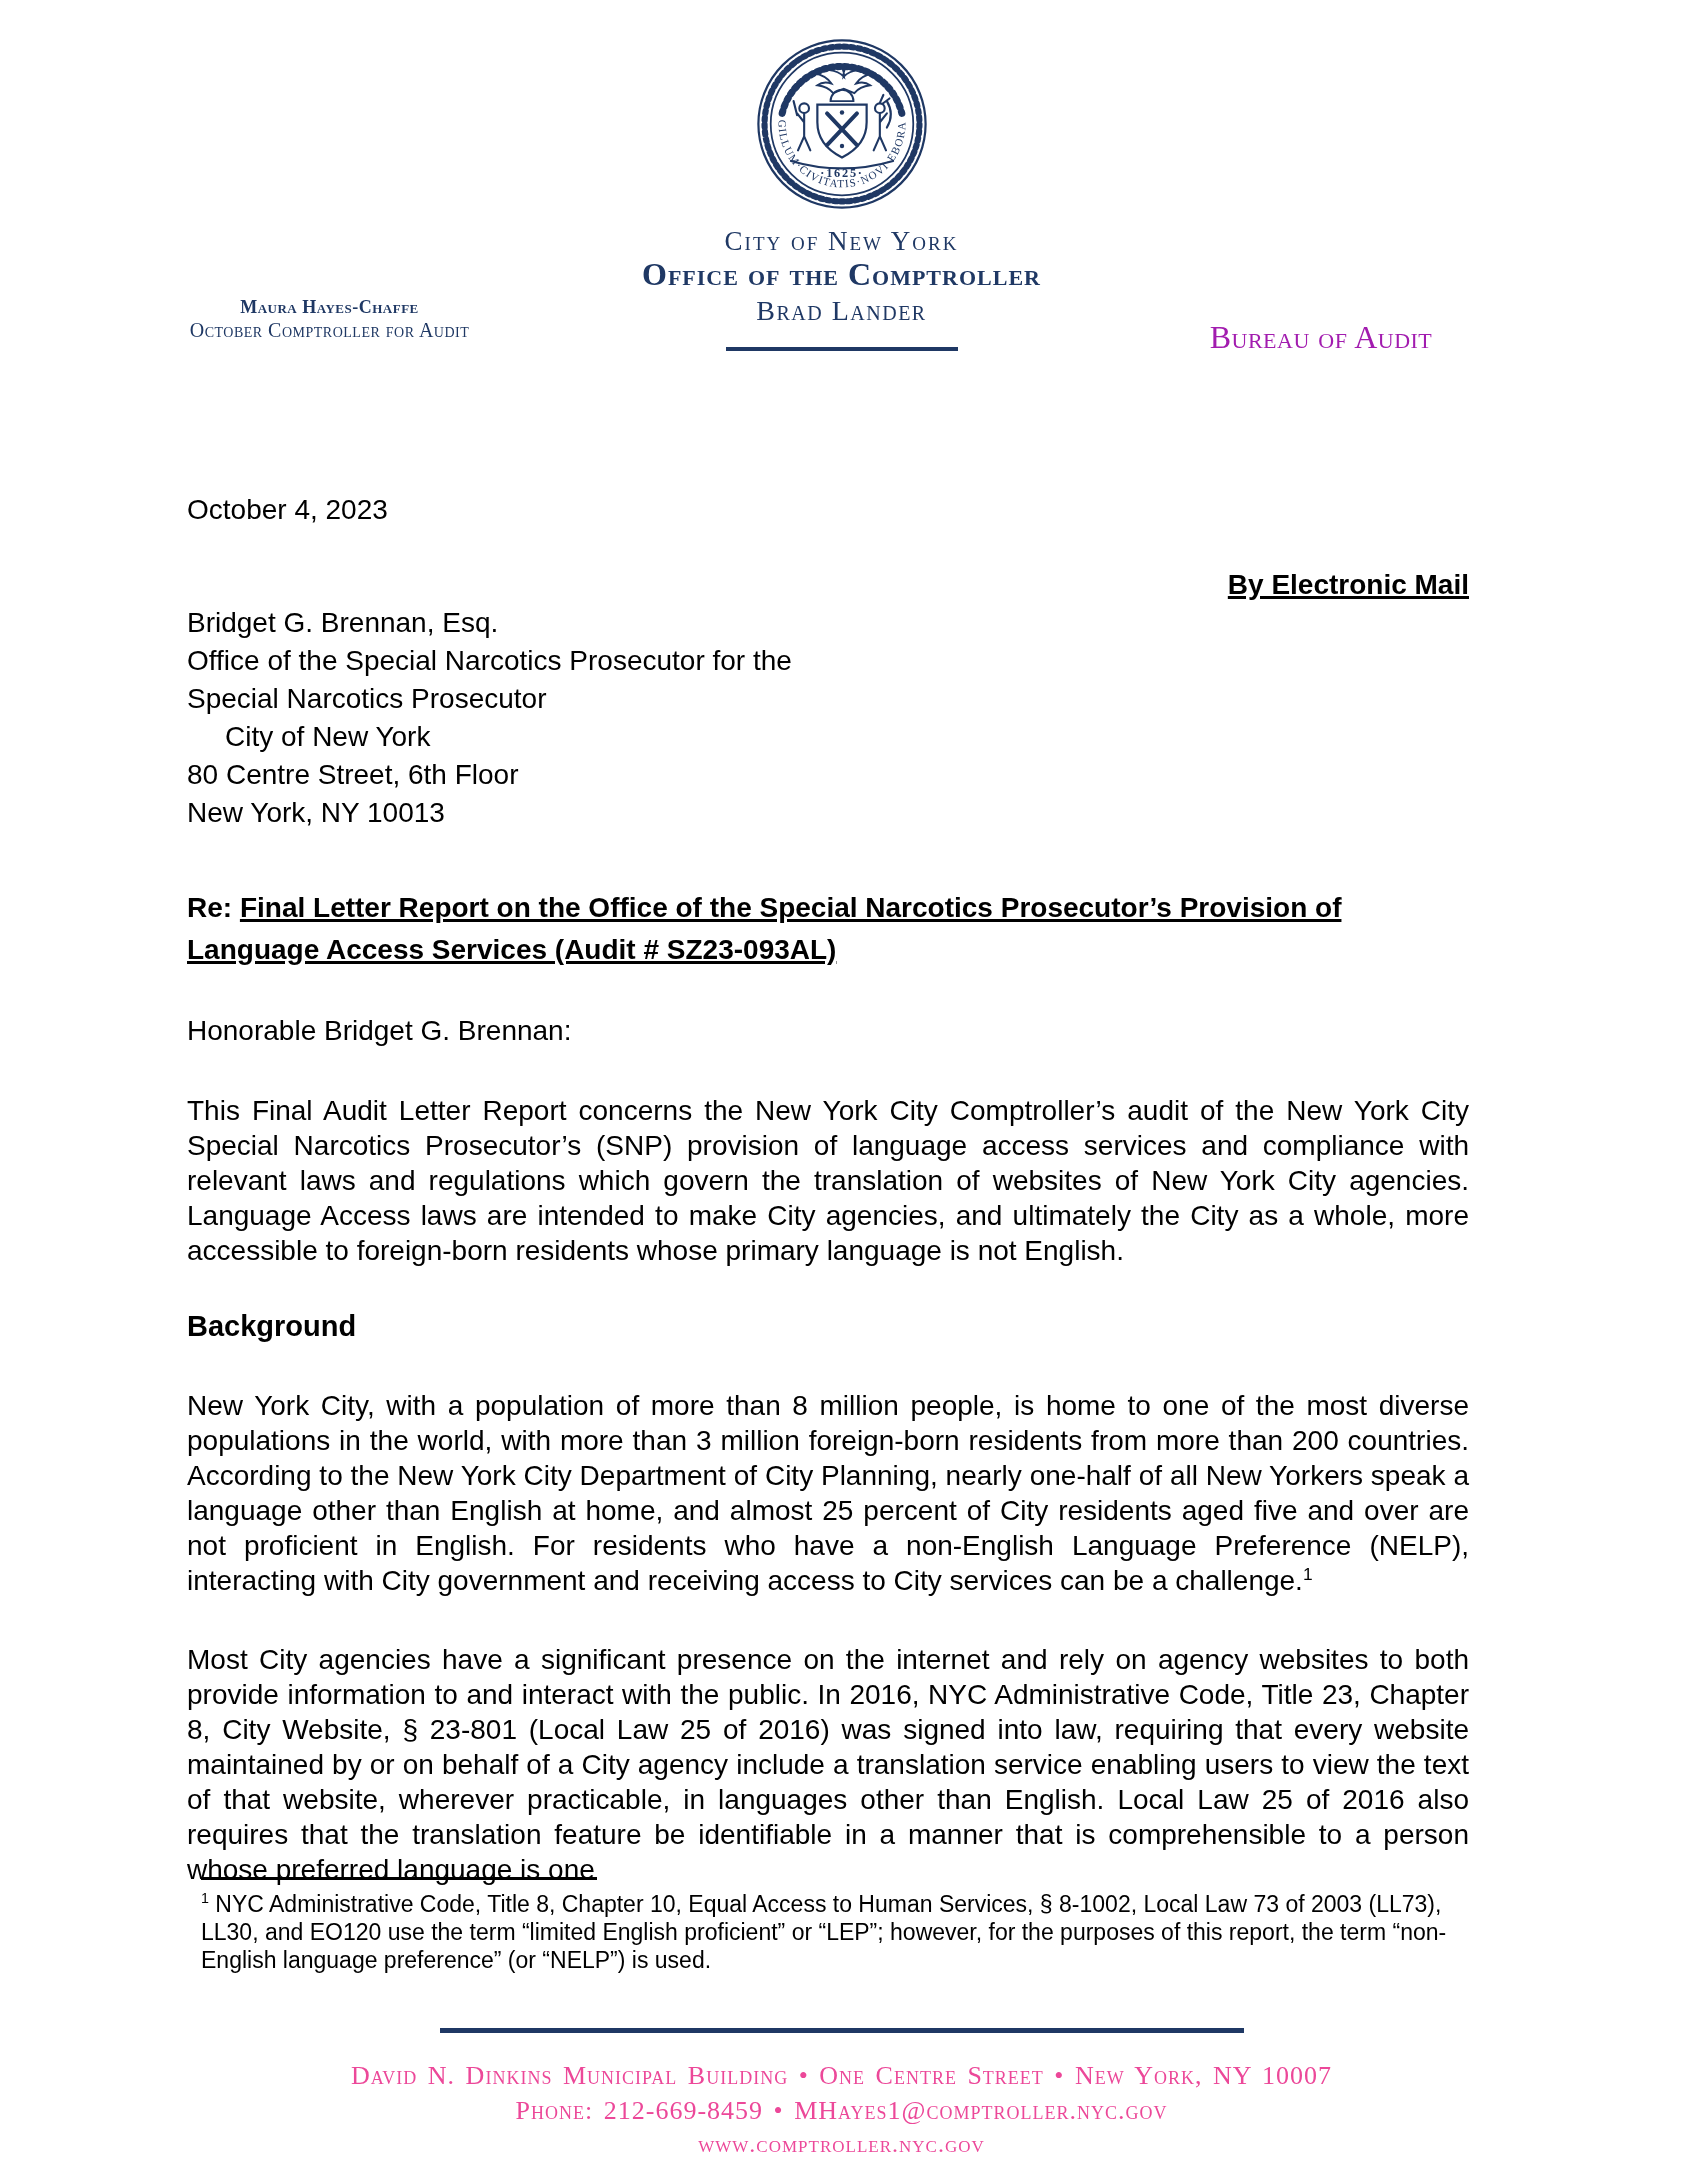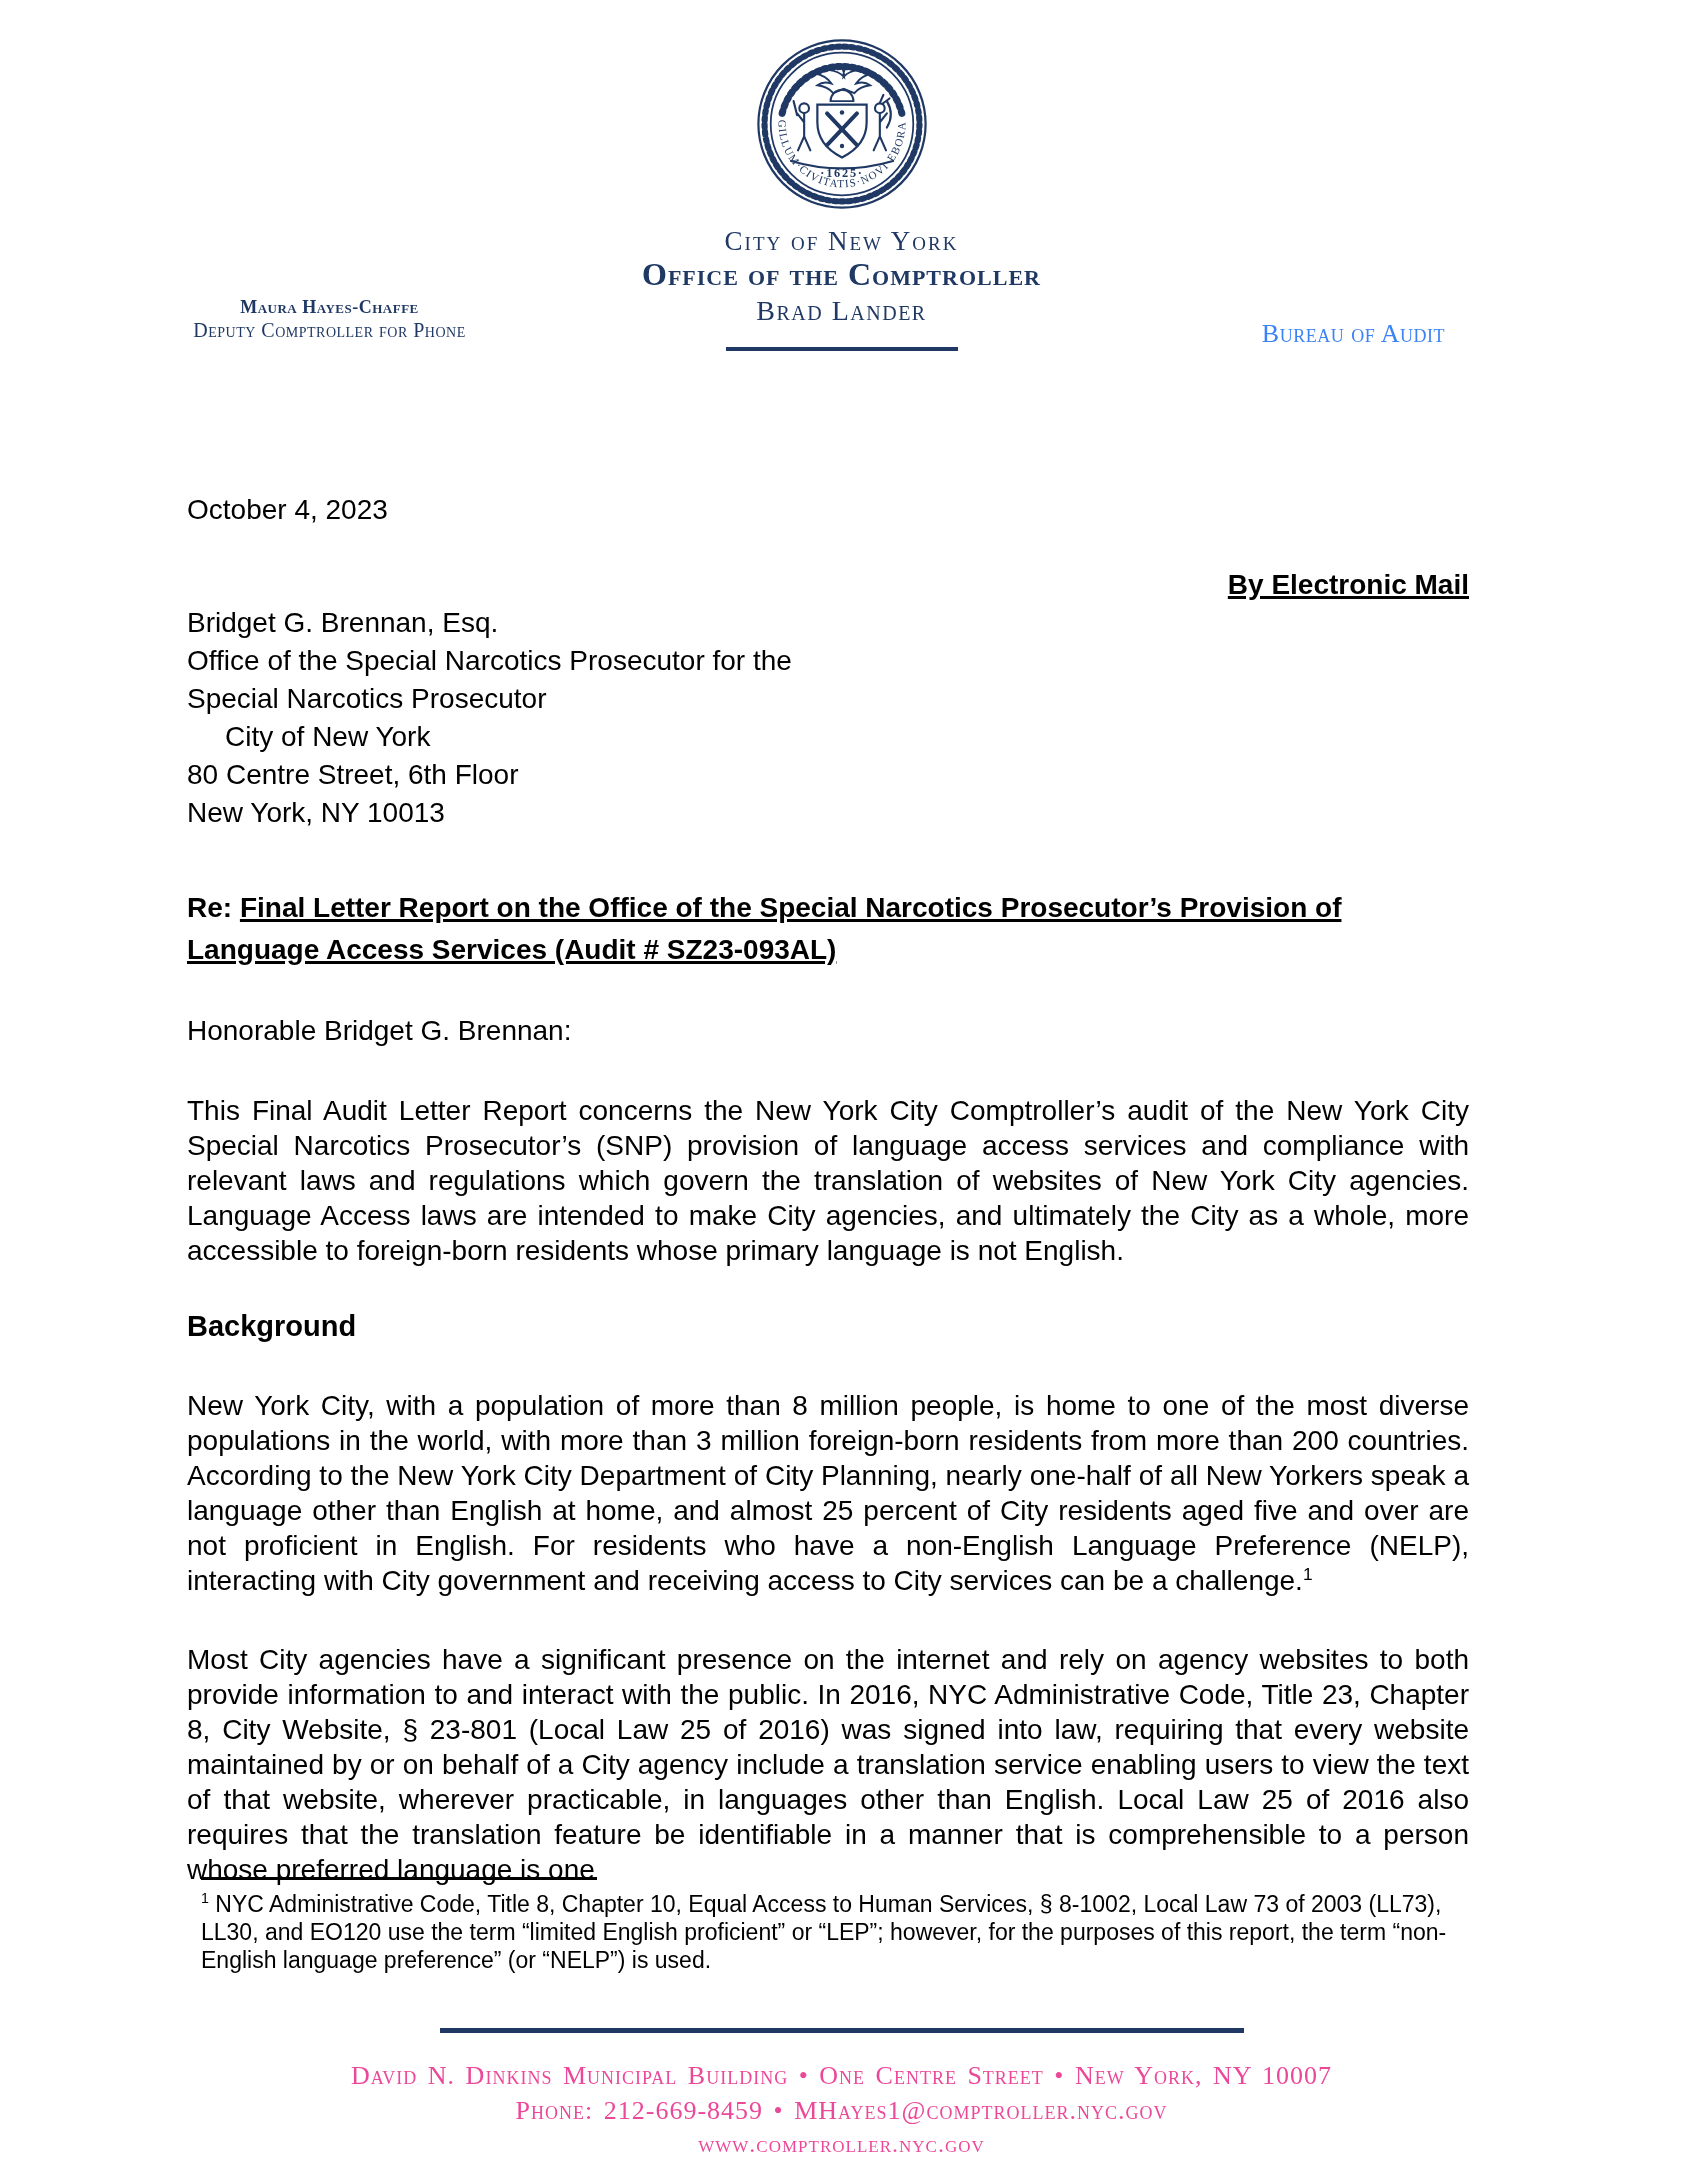--- a/index.html
+++ b/index.html
@@ -21,23 +21,23 @@
   .org2{font-variant:small-caps;font-size:32px;font-weight:bold;letter-spacing:1px;margin-top:2px;}
   .org3{font-variant:small-caps;font-size:28px;letter-spacing:1.5px;margin-top:4px;}
   .hdr-rule{width:232px;height:4px;background:#1f3864;margin:22px auto 0;}
   .hdr-left{
     position:absolute;left:166px;top:297px;width:327px;text-align:center;
     color:#1f3864;font-family:"Liberation Serif", serif;line-height:1.15;
   }
   .hdr-left .name{font-variant:small-caps;font-weight:bold;font-size:18px;letter-spacing:0.5px;}
   .hdr-left .title{font-variant:small-caps;font-size:20px;letter-spacing:0.5px;margin-top:1px;}
   .hdr-right{
-    position:absolute;right:238px;top:319px;width:248px;text-align:right;
-    color:#3b82f6;font-family:"Liberation Serif", serif;
-    font-variant:small-caps;font-size:26px;letter-spacing:0.5px;
+    position:absolute;right:238px;top:319px;width:248px;text-align:center;
+    color:#a21caf;font-family:"Liberation Serif", serif;
+    font-variant:small-caps;font-size:32px;letter-spacing:0.5px;
   }
   
   .body{position:absolute;left:187px;width:1282px;top:444px;line-height:36px;margin-top:48px;}
   .date{line-height:36px;}
   .method{font-weight:bold;text-decoration:underline;text-decoration-thickness:2.5px;margin-top:38px;line-height:38px;text-align:right;}
   .recipient div{line-height:38px;}
   .recipient .indent{padding-left:38px;}
   .subject{font-weight:bold;margin:55px 0 0;line-height:42px;}
   .subject .u{text-decoration:underline;text-decoration-thickness:2.5px;}
   .salutation{margin-top:42px;line-height:36px;}
@@ -103,21 +103,21 @@
     <div class="org">
       <div class="org1">City of New York</div>
       <div class="org2">Office of the Comptroller</div>
       <div class="org3">Brad Lander</div>
     </div>
     <div class="hdr-rule"></div>
   </header>
 
   <div class="hdr-left">
     <div class="name">Maura Hayes-Chaffe</div>
-    <div class="title">Deputy Comptroller for Phone</div>
+    <div class="title">October Comptroller for Audit</div>
   </div>
   <div class="hdr-right">Bureau of Audit</div>
 
   <main class="body">
     <div class="date">October 4, 2023</div>
 
     <div class="method">By Electronic Mail</div>
 
     <div class="recipient">
       <div>Bridget G. Brennan, Esq.</div>

